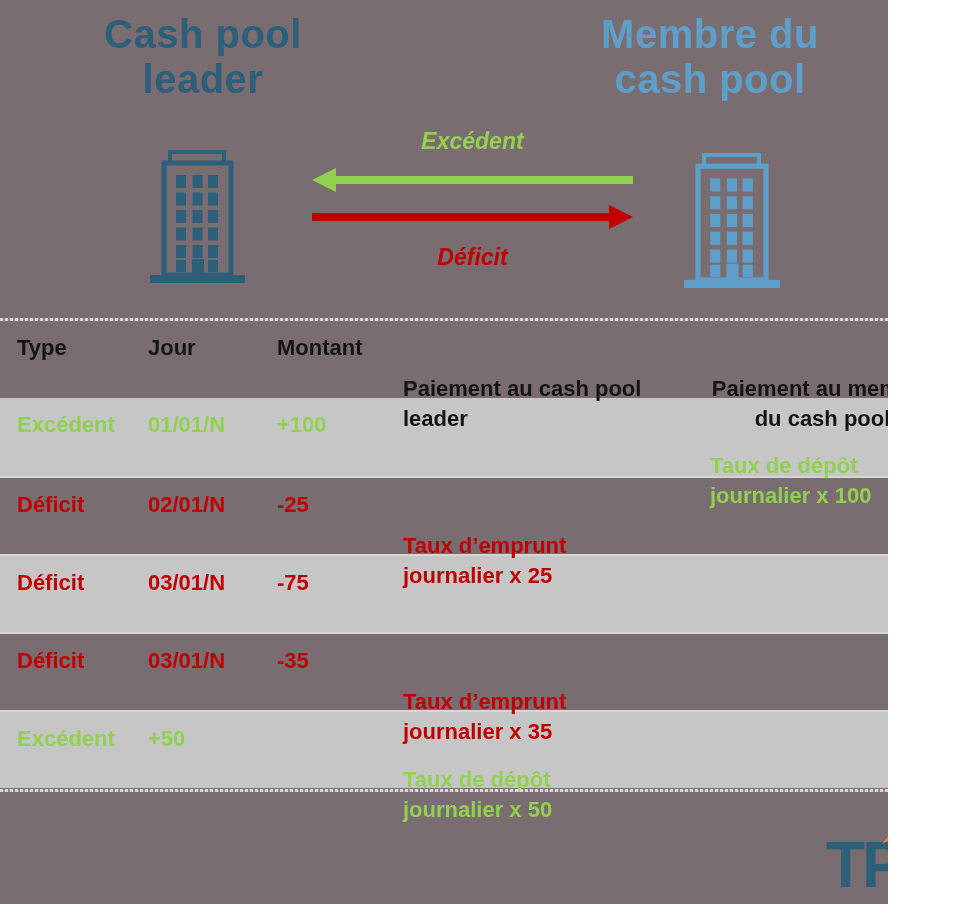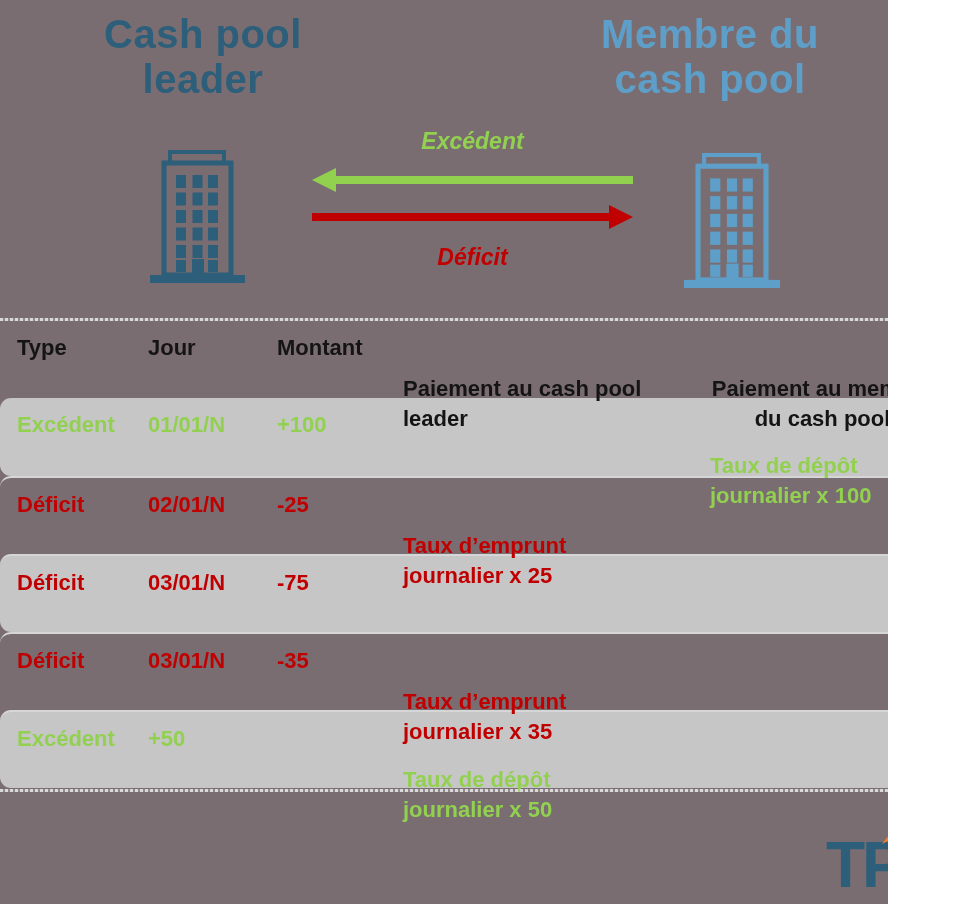--- a/index.html
+++ b/index.html
@@ -36,21 +36,20 @@
     background-image: repeating-linear-gradient(90deg,
       #d9d9d9 0 3px, rgba(217,217,217,0.25) 3px 5px);
   }
   .dotline.top    { top:318px; }
   .dotline.bottom { top:789px; }
 
   .flows-table { position:absolute; left:0; top:321px; width:980px; }
   .thead, .trow {
     display:grid; grid-template-columns: 148px 129px 126px 307px 270px;
     box-sizing:border-box;
-    border-radius:11px;
   }
   .thead { height:77px; color:#141414; }
   .trow  { height:78px; }
   .trow + .trow { border-top:2px solid #d6d6d6; }
   .shade-gray { background: var(--row-gray, #C6C6C7); }
   .tone-green { color: var(--green, #92D050); }
   .tone-red   { color: var(--red, #C00000); }
 
   .cell { padding-top:12px; font-size:22px; font-weight:bold; line-height:30px; }
   .c1 { padding-left:17px; }

